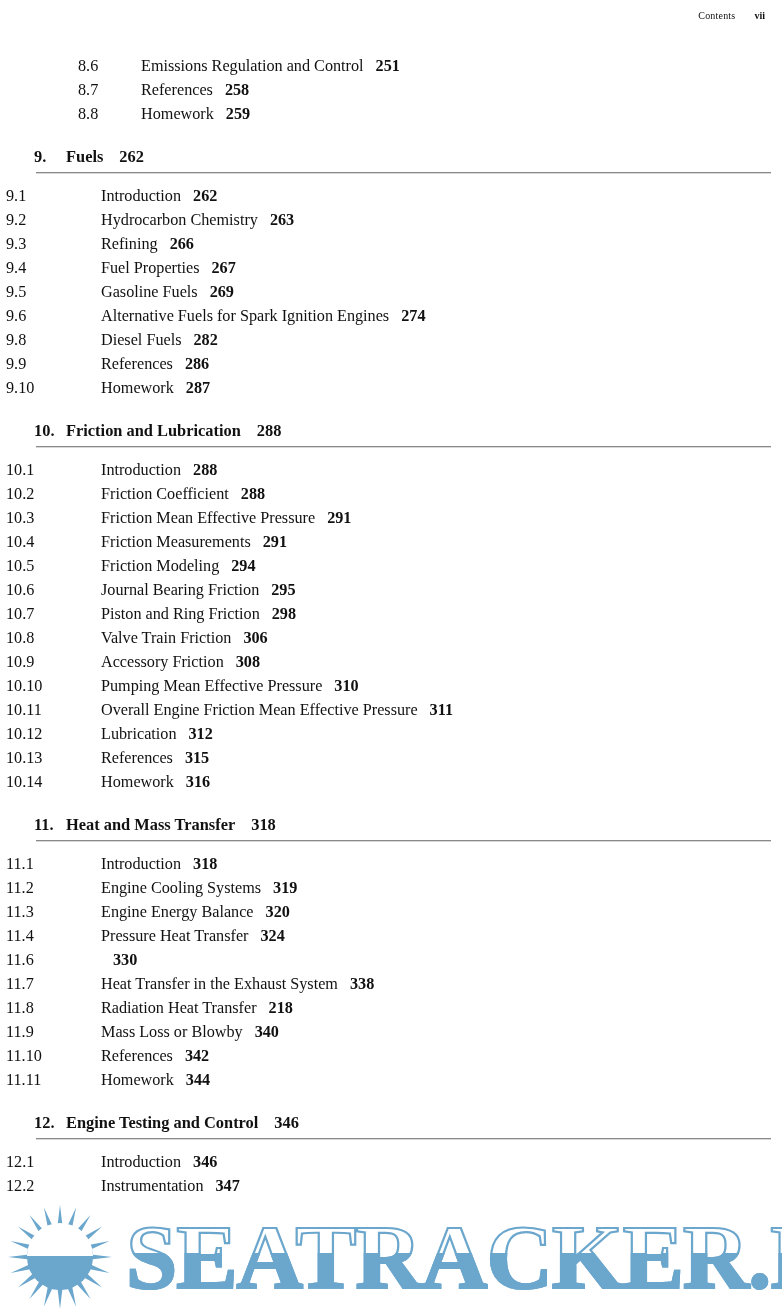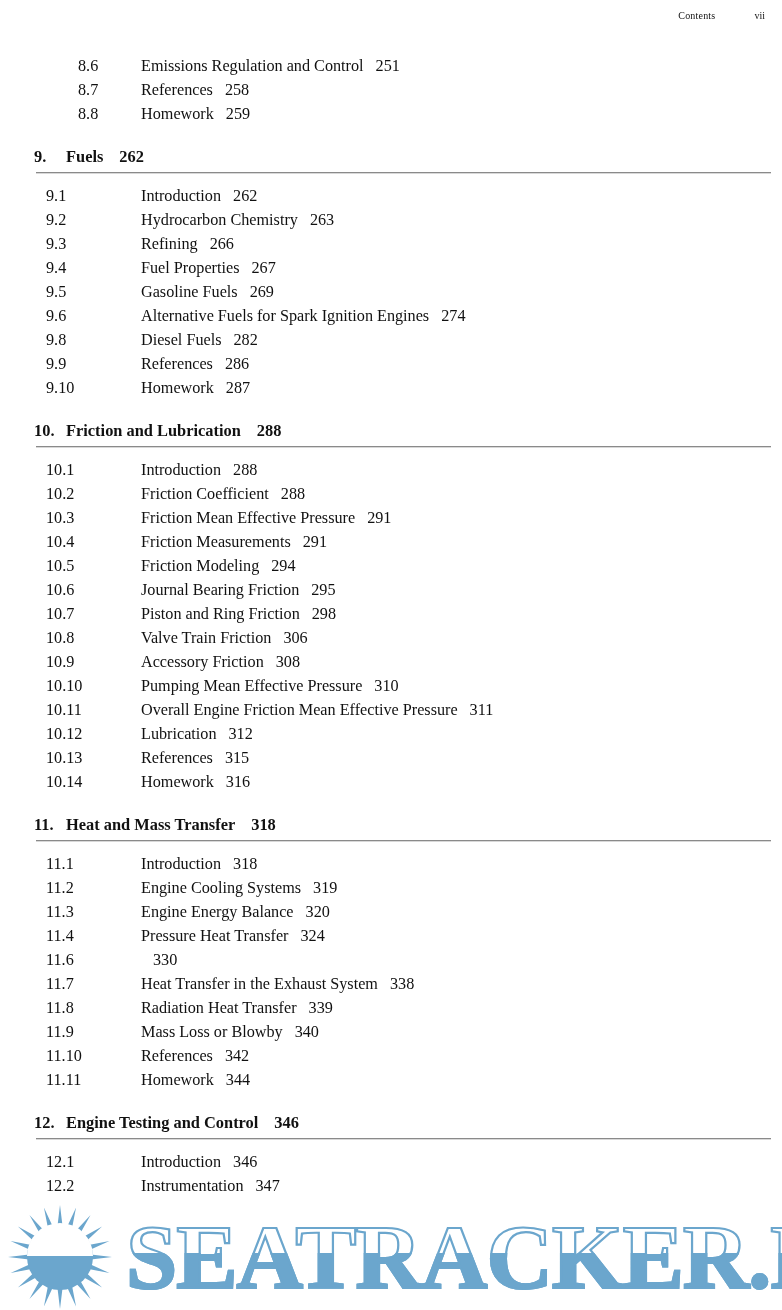--- a/index.html
+++ b/index.html
@@ -23,21 +23,21 @@
     left: 0px;
     width: 765px;
     height: 30px;
     display: flex;
     justify-content: flex-end;
     align-items: center;
     gap: 19px;
     font-size: 10px;
   }
   .running-head .rh-label { font-weight: 400; letter-spacing: .2px; }
-  .running-head .rh-page  { font-weight: 400; margin-left: 20px; }
+  .running-head .rh-page  { font-weight: 700; }
 
   
   .page-body {
     position: absolute;
     top: 54px;
     left: 6px;
     width: 782px;
   }
 
   
@@ -55,26 +55,27 @@
   .toc-entry .sec-num {
     flex: 0 0 auto;
     text-align: left;
   }
   .toc-entry .sec-title {
     flex: 0 0 auto;
   }
   .toc-entry .sec-page {
     flex: 0 0 auto;
     padding-left: 12px;
+    font-weight: bold;
   }
 
   
   .lvl-a .sec-num  { width: 63px; margin-left: 72px; }
   .lvl-a .sec-title{ }
-  .lvl-b .sec-num  { width: 95px; margin-left: 40px; }
+  .lvl-b .sec-num  { width: 95px; }
 
   
   .chapter {
     margin-top: 20px;
   }
   .chapter-head {
     display: flex;
     align-items: baseline;
     font-weight: 700;
     font-size: 16.4px;
@@ -303,21 +304,21 @@
             <span class="sec-page">330</span>
           </div>
           <div class="toc-entry lvl-b">
             <span class="sec-num">11.7</span>
             <span class="sec-title">Heat Transfer in the Exhaust System</span>
             <span class="sec-page">338</span>
           </div>
           <div class="toc-entry lvl-b">
             <span class="sec-num">11.8</span>
             <span class="sec-title">Radiation Heat Transfer</span>
-            <span class="sec-page">339</span>
+            <span class="sec-page">218</span>
           </div>
           <div class="toc-entry lvl-b">
             <span class="sec-num">11.9</span>
             <span class="sec-title">Mass Loss or Blowby</span>
             <span class="sec-page">340</span>
           </div>
           <div class="toc-entry lvl-b">
             <span class="sec-num">11.10</span>
             <span class="sec-title">References</span>
             <span class="sec-page">342</span>

